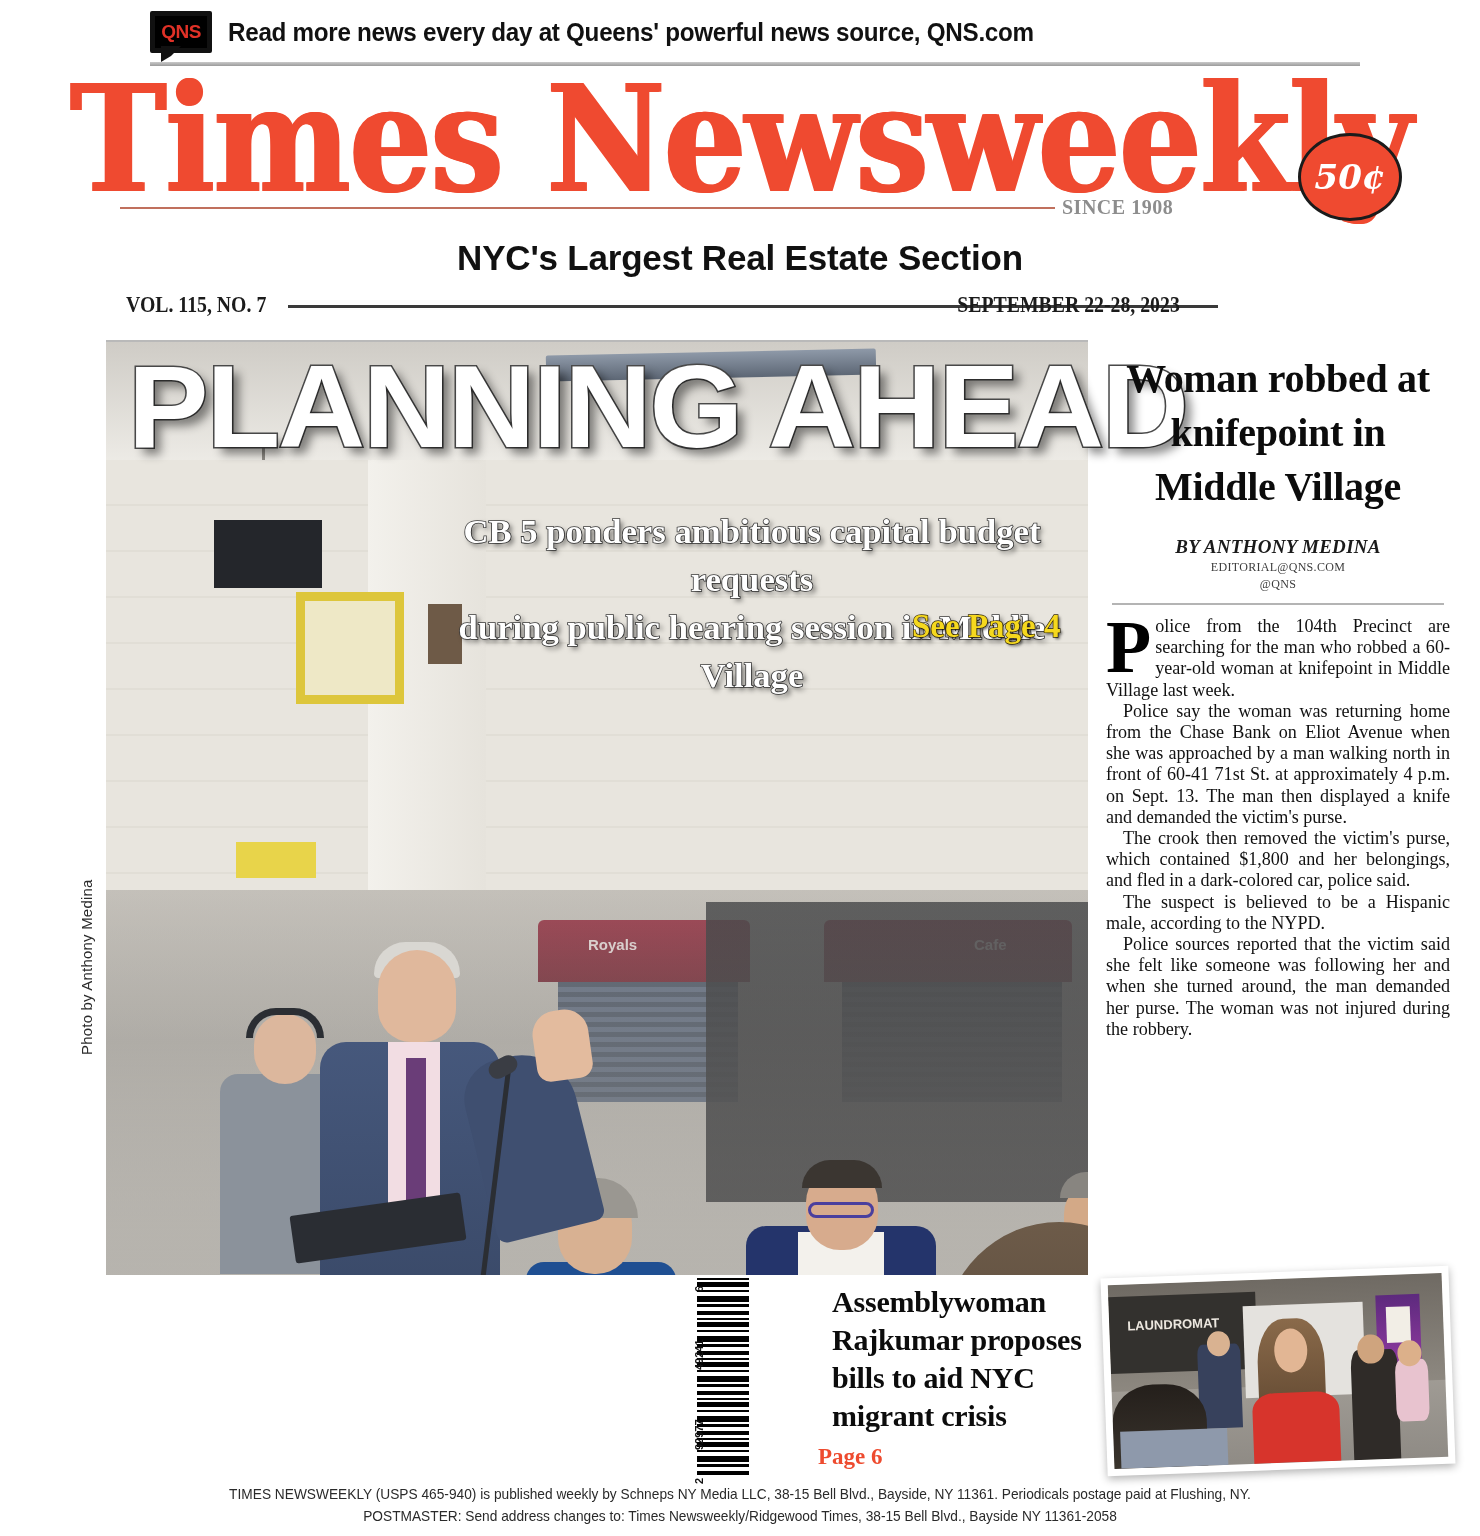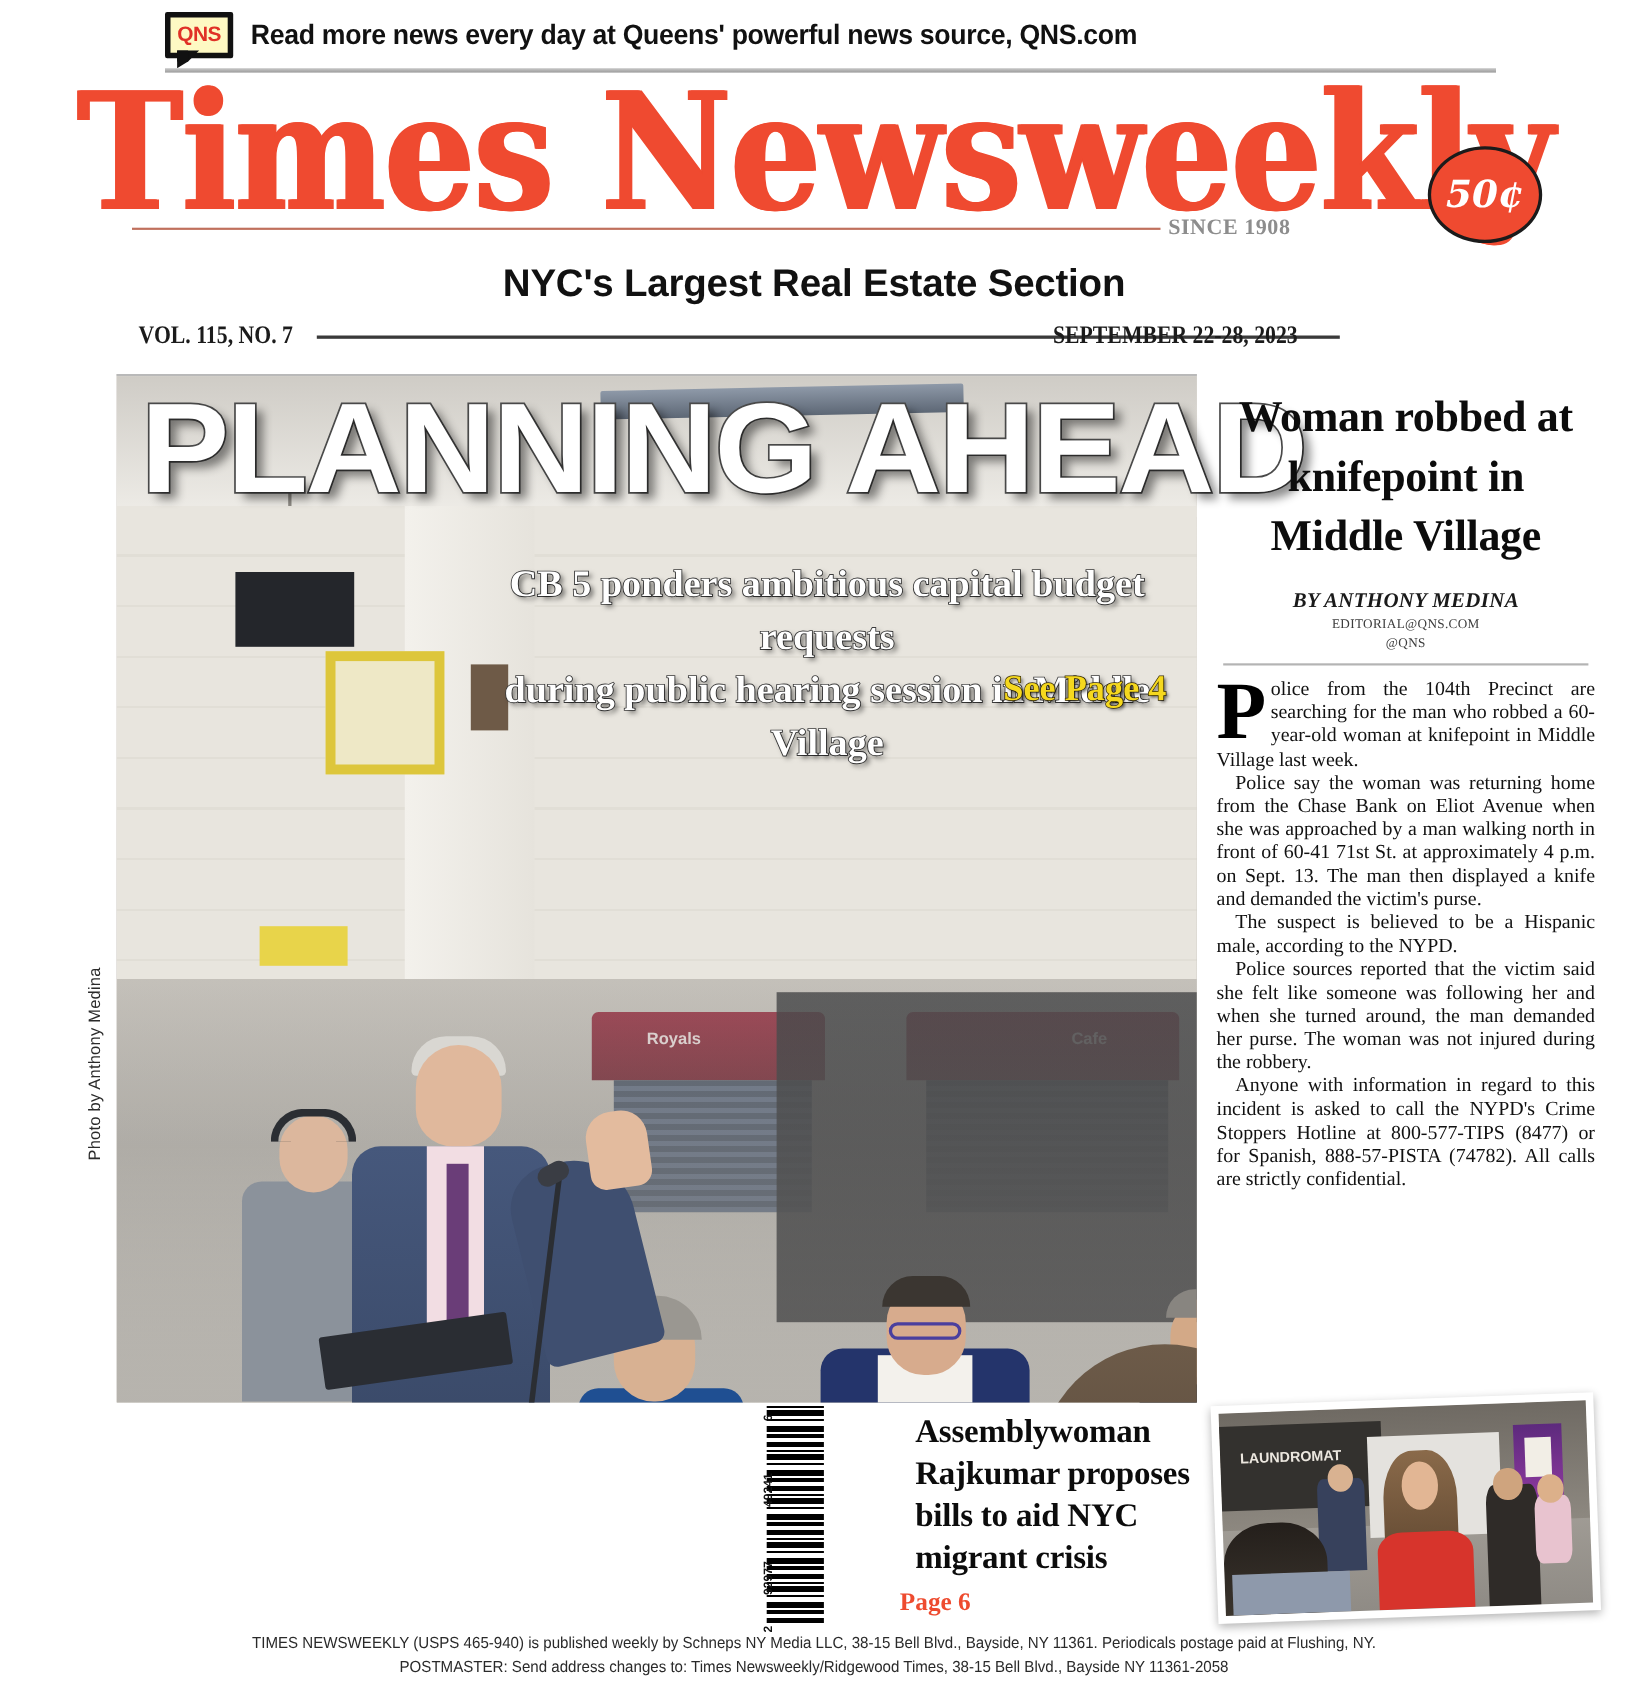--- a/index.html
+++ b/index.html
@@ -11,21 +11,21 @@
   }
   .page { position: relative; width: 1480px; height: 1536px; background:#fff; }
 
   
   .promo {
     position:absolute; left:150px; top:6px; width:1210px; height:52px;
     display:flex; align-items:center; gap:16px;
   }
   .qns-logo {
     position:relative; width:62px; height:42px; flex:0 0 auto;
-    background:#fef9c3; border:5px solid #111; border-radius:2px;
+    background:#000000; border:5px solid #111; border-radius:2px;
     display:flex; align-items:center; justify-content:center;
   }
   .qns-logo .tail {
     position:absolute; left:6px; bottom:-14px; width:0; height:0;
     border-left:10px solid #111; border-top:10px solid #111;
     border-right:10px solid transparent; border-bottom:6px solid transparent;
   }
   .qns-logo span {
     color:#e03127; font-weight:bold; font-size:19px; letter-spacing:-0.5px;
     font-family:"Liberation Sans", sans-serif; position:relative; z-index:2;
@@ -452,23 +452,23 @@
     <h1>Woman robbed at knifepoint in Middle Village</h1>
     <div class="byline">BY ANTHONY MEDINA</div>
     <div class="byemail">EDITORIAL@QNS.COM</div>
     <div class="byhandle">@QNS</div>
     <div class="rcol-rule"></div>
     <div class="rbody">
       <p class="first">
         <span class="dropcap">P</span><span>olice from the 104th Precinct are searching for the man who robbed a 60-year-old woman at knifepoint in Middle Village last week.</span>
       </p>
       <p><span>Police say the woman was returning home from the Chase Bank on Eliot Avenue when she was approached by a man walking north in front of 60-41 71st St. at approximately 4 p.m. on Sept. 13. The man then displayed a knife and demanded the victim's purse.</span></p>
+      <p><span>The crook then removed the victim's purse, which contained $1,800 and her belongings, and fled in a dark-colored car, police said.</span></p>
       <p><span>The suspect is believed to be a Hispanic male, according to the NYPD.</span></p>
       <p><span>Police sources reported that the victim said she felt like someone was following her and when she turned around, the man demanded her purse. The woman was not injured during the robbery.</span></p>
-      <p><span>Anyone with information in regard to this incident is asked to call the NYPD's Crime Stoppers Hotline at 800-577-TIPS (8477) or for Spanish, 888-57-PISTA (74782). All calls are strictly confidential.</span></p>
     </div>
   </div>
 
   <div class="barcode">
     <div class="bars"></div>
     <div class="bc-num" style="left:-4px; top:14px;">6</div>
     <div class="bc-num" style="left:-4px; top:92px;">49241</div>
     <div class="bc-num" style="left:-4px; top:172px;">92977</div>
     <div class="bc-num" style="left:-4px; top:206px;">2</div>
   </div>

